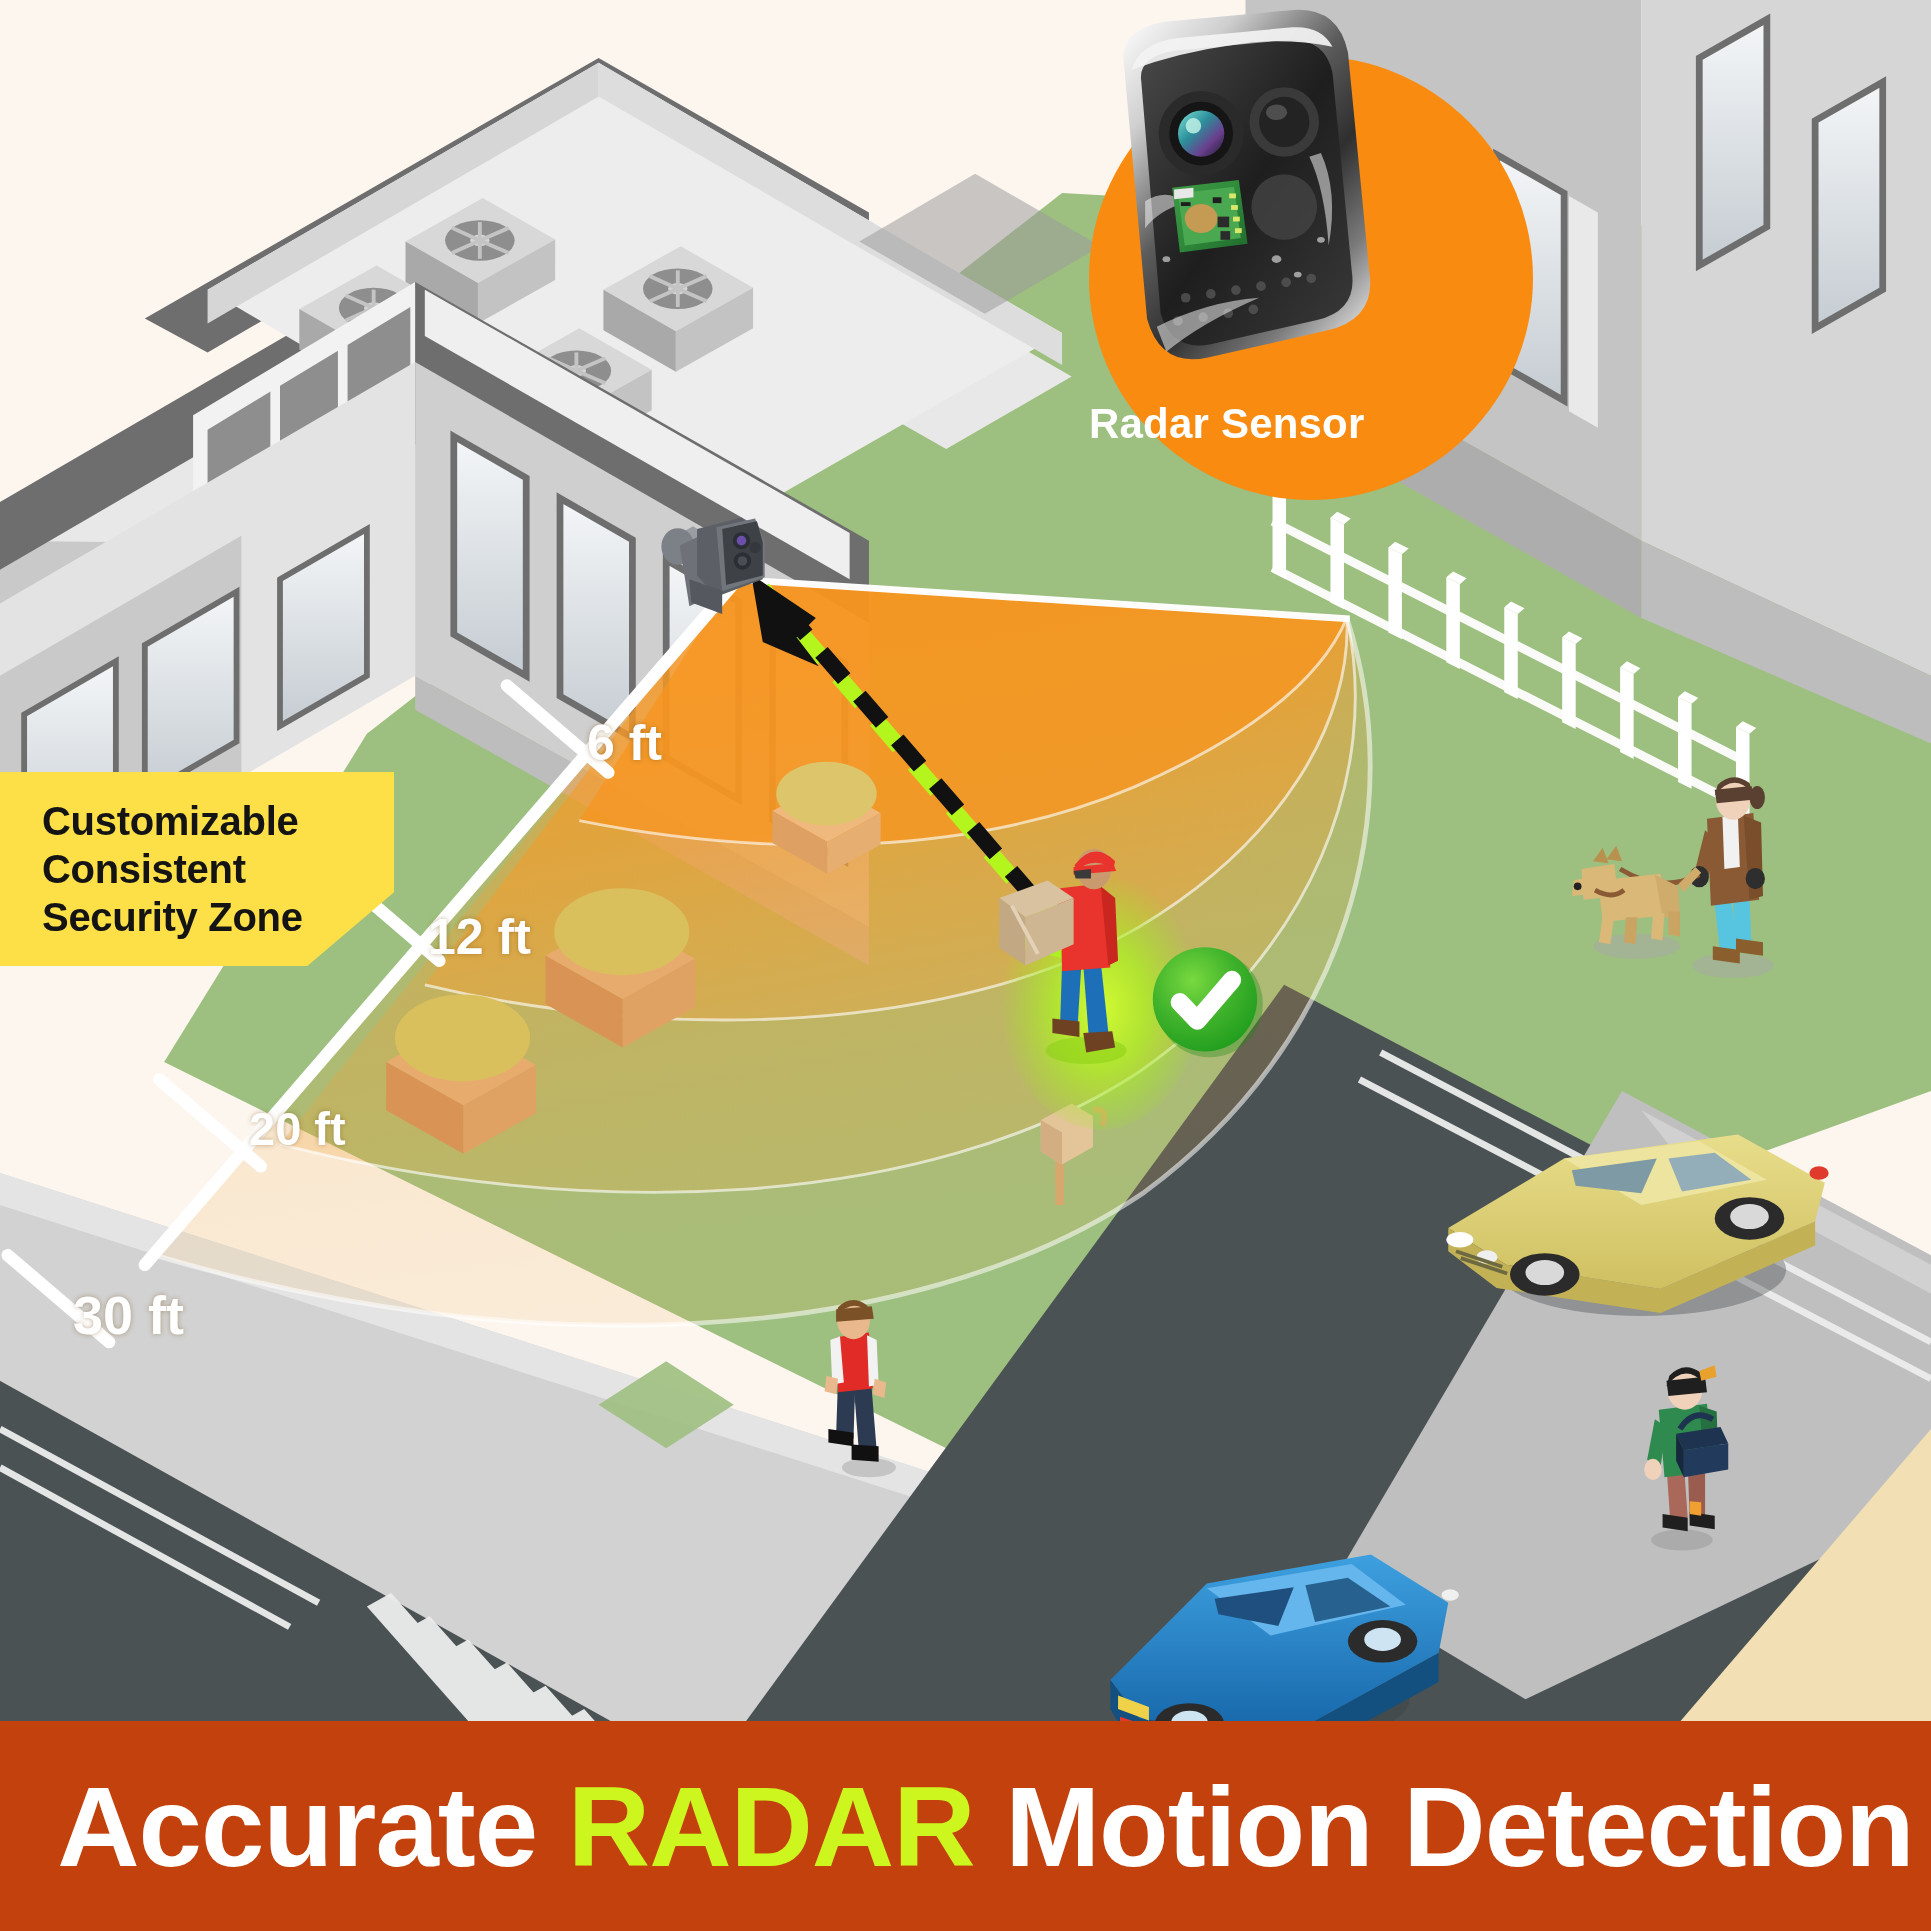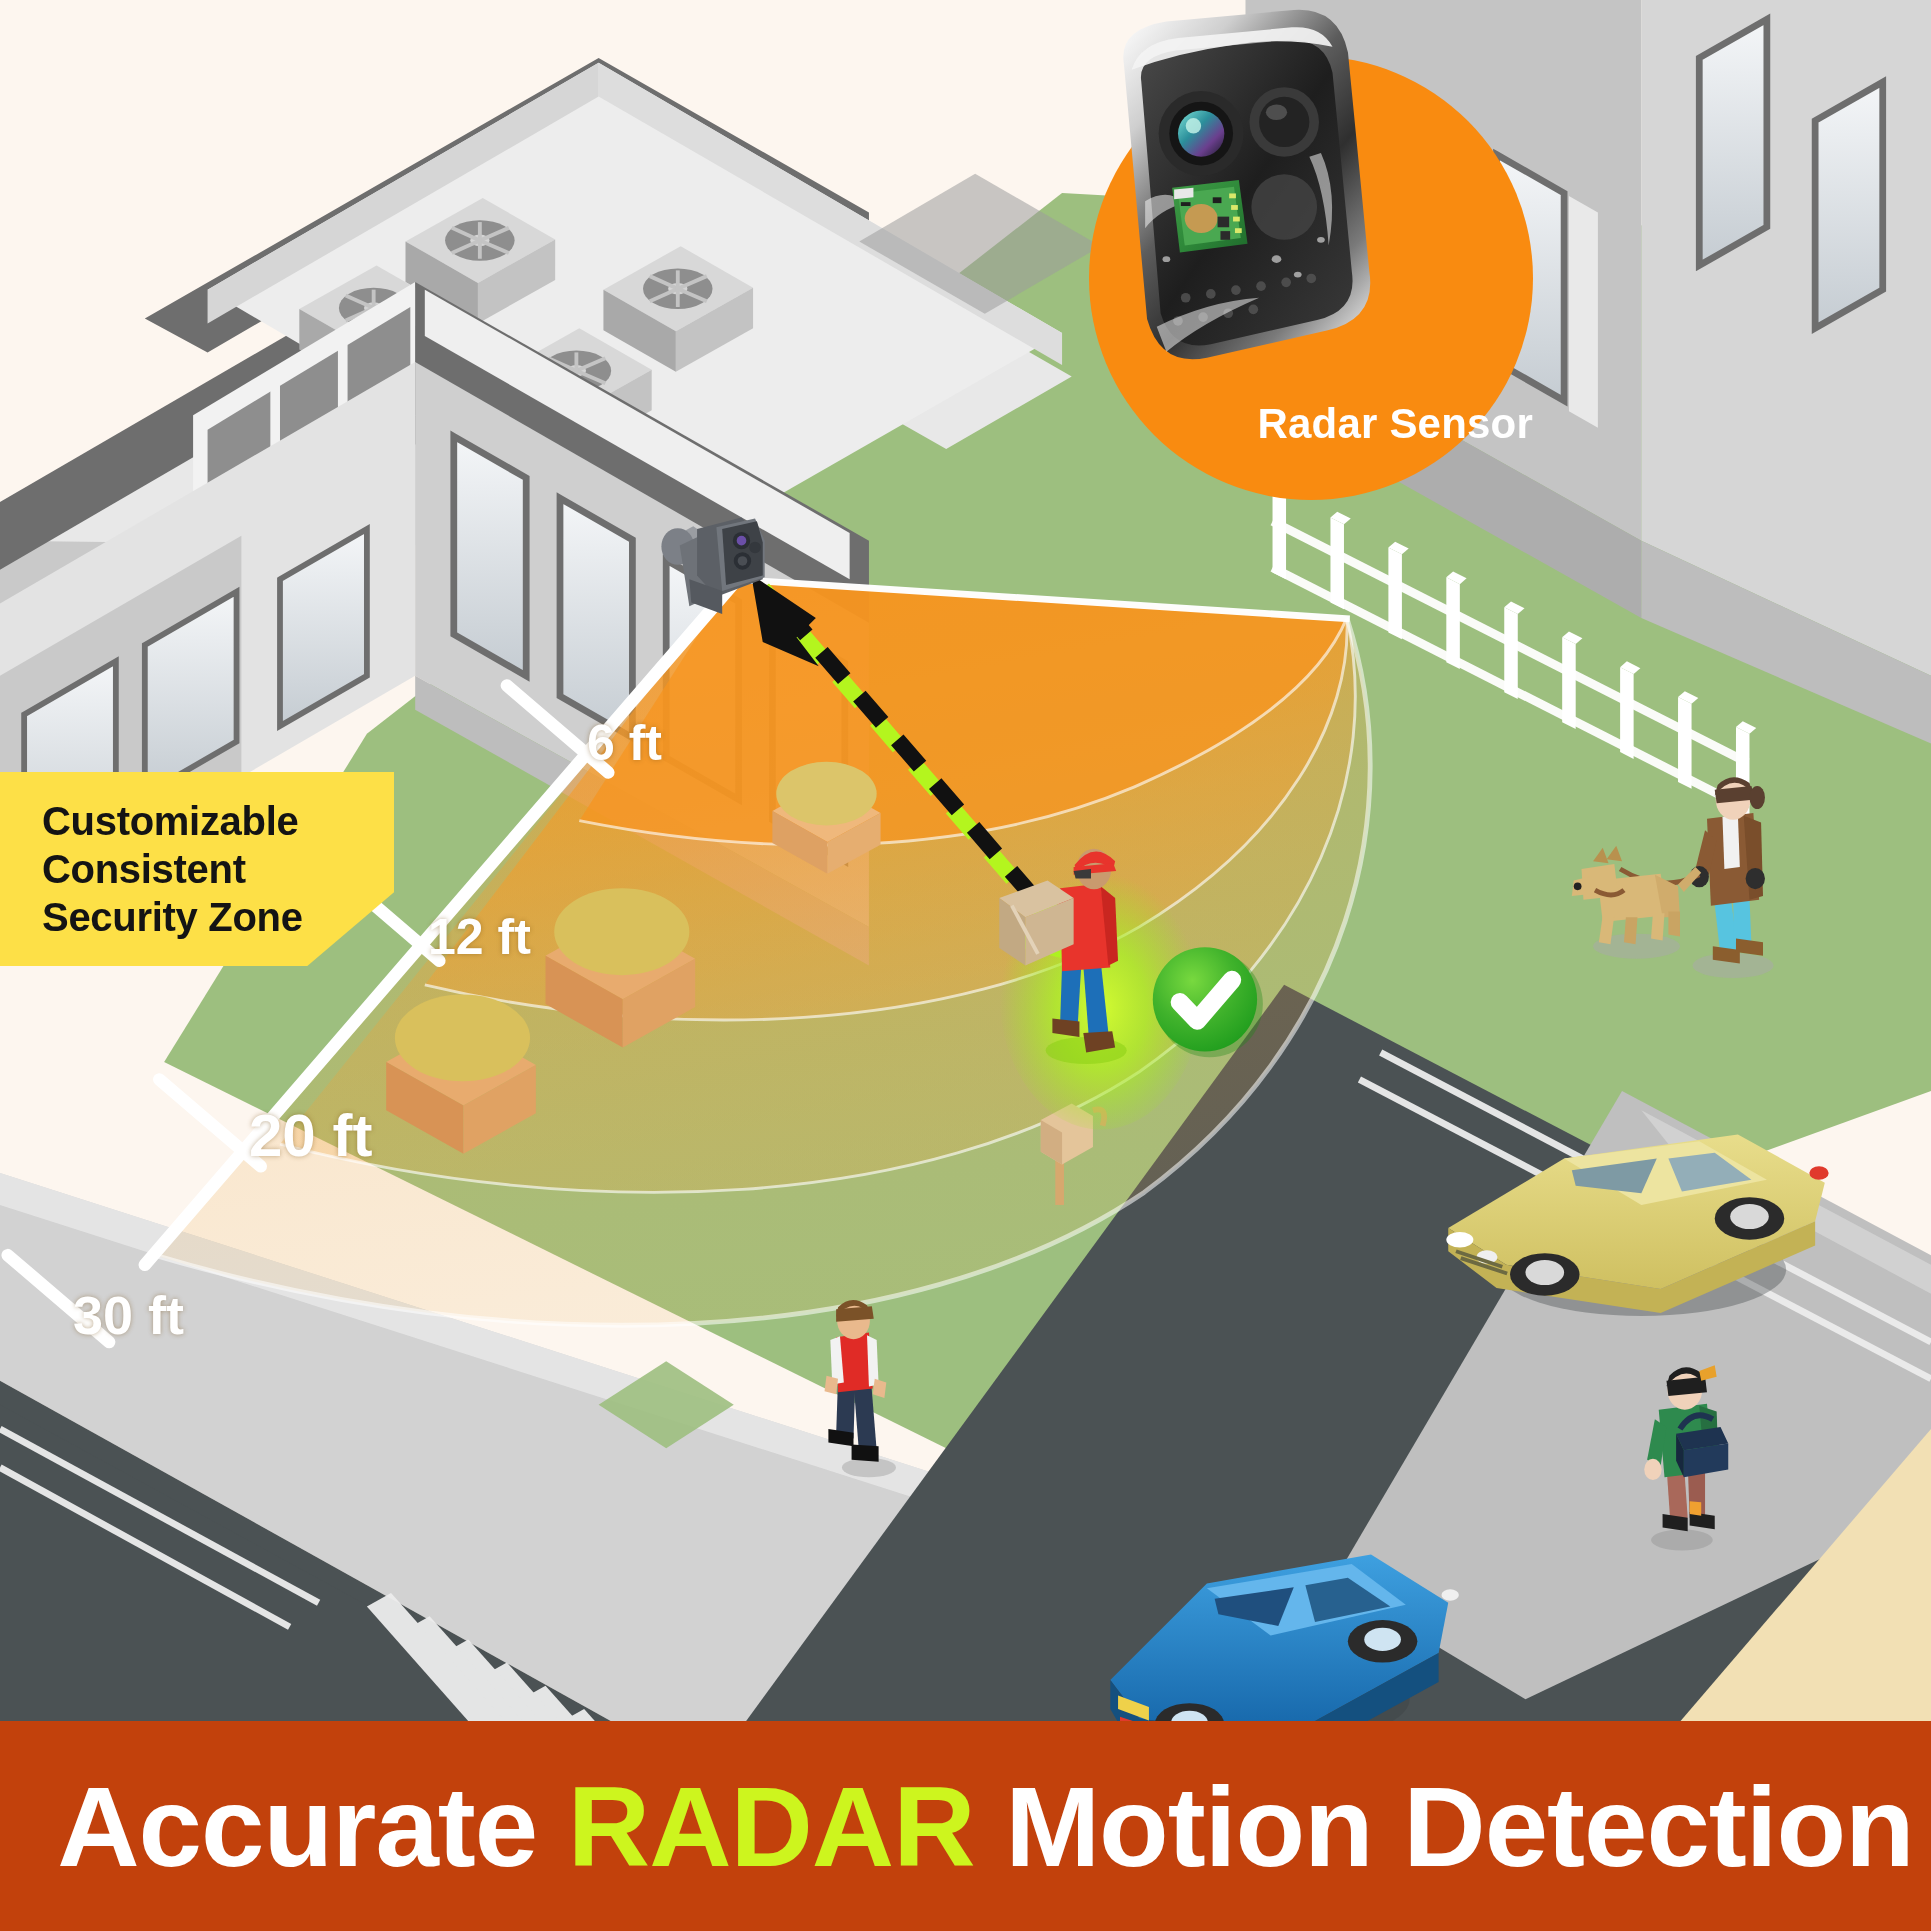--- a/index.html
+++ b/index.html
@@ -31,33 +31,33 @@
   
   #radar-callout{
     left:1089px; top:56px; width:444px; height:444px;
   }
   #radar-disc{
     position:absolute; inset:0; border-radius:50%;
     background:#F98B10;
   }
   #radar-caption{
     position:absolute; left:0; right:0; bottom:52px;
-    text-align:right; color:#ffffff;
+    text-align:left; color:#ffffff;
     font-size:42px; font-weight:bold; letter-spacing:0.2px;
   }
   #radar-device{position:absolute; left:-58px; top:-48px; width:406px; height:425px;}
 
   
   .dist{
     color:#ffffff; font-weight:bold; white-space:nowrap;
     text-shadow:0 0 5.8px rgba(120,80,20,.45);
   }
   #d-6  {left:587px;  top:714px;  font-size:50px;}
   #d-12 {left:404px;  top:908px;  font-size:50px;margin-left:24px;}
-  #d-20 {left:249px;  top:1101px; font-size:60px;}
+  #d-20 {left:249px;  top:1101px; font-size:47px;}
   #d-30 {left:73px;   top:1284px; font-size:54px;}
 
   
   #banner{
     left:0; bottom:0; width:1931px; height:210px;
     background:#c2410c;
     padding-left:40px;
   }
   #banner-text{
     position:absolute; left:0; right:0; top:50%;

